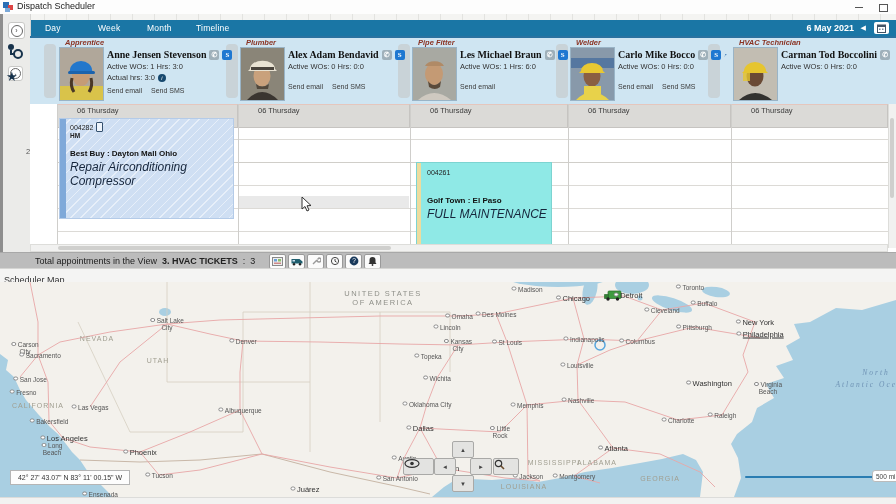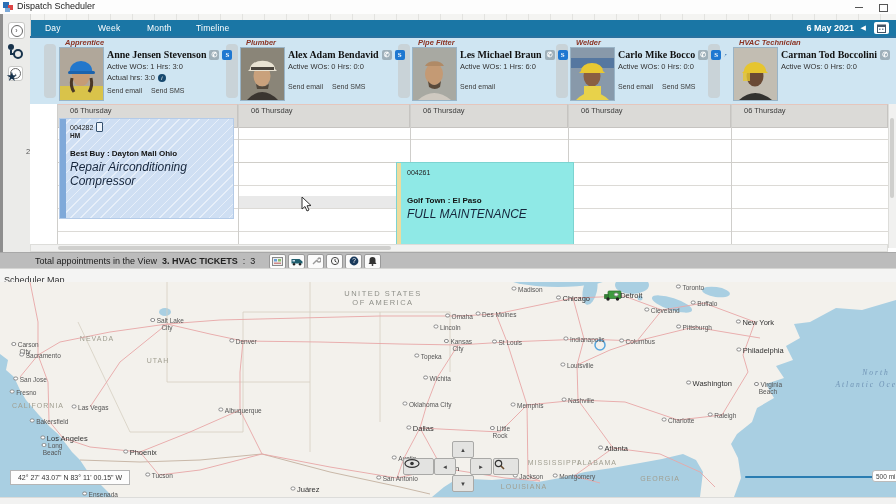--- a/index.html
+++ b/index.html
@@ -51,33 +51,33 @@
   .ic-gray{background:#9fb0ba;} .ic-s{background:#1f78d1;font-weight:bold;}
   .cstat{font-size:7.5px;color:#333;margin-top:2px;display:flex;align-items:center;gap:3px;}
   .info-dot{width:8px;height:8px;border-radius:50%;background:#16486e;color:#fff;font-size:5.5px;
             display:inline-flex;align-items:center;justify-content:center;font-style:italic;}
   .clinks{font-size:7px;color:#3a3a3a;margin-top:5px;display:flex;gap:9px;}
   .clinks span{cursor:default;}
 
   
   .grid-bg{left:30px;top:104px;width:858px;height:144px;background:#fff;}
   .colhead{position:absolute;top:104px;height:24px;background:#dbdad7;border:1px solid #c6c4c1;
-           border-top:1px solid #e5c6bd;font-size:7.5px;color:#3c3c3c;padding:1px 0 0 12px;box-sizing:border-box;}
+           border-top:1px solid #e5c6bd;font-size:7.5px;color:#3c3c3c;padding:1px 0 0 19px;box-sizing:border-box;}
   .hline{position:absolute;left:57px;width:831px;height:0;border-top:1px solid #dcdad6;}
   .vline{position:absolute;top:104px;height:144px;width:0;border-left:1px solid #cfcecb;}
   .grid-bottom{left:30px;top:248px;width:858px;border-top:1px solid #b9b7b4;}
   .time-label{left:20px;top:147px;width:34px;text-align:right;font-size:7.5px;color:#555;}
   .hover-cell{left:239px;top:196px;width:170px;height:12px;background:#e9e9e9;}
 
   
   .appt{position:absolute;box-sizing:border-box;}
   .appt1{left:59px;top:118px;width:175px;height:101px;background:#cfdff3;border:1px solid #b4cbe8;
    background-image:repeating-linear-gradient(135deg,rgba(255,255,255,.5) 0 1px,transparent 1px 7px);}
   .appt1 .bar{position:absolute;left:0;top:0;width:6px;height:100%;background:#7fa9d9;}
-  .appt2{left:396px;top:162px;width:178px;height:89px;background:#8fe9e6;border:1px solid #7cd4d1;}
+  .appt2{left:416px;top:162px;width:136px;height:89px;background:#8fe9e6;border:1px solid #7cd4d1;}
   .appt2 .bar{position:absolute;left:0;top:0;width:4px;height:100%;background:#eedc9e;}
   .a-id{position:absolute;left:10px;font-size:7px;color:#222;display:flex;gap:3px;align-items:center;}
   .phone-ic{width:5px;height:8px;border:1px solid #34506e;border-radius:1px;background:#eef4fb;display:inline-block;}
   .a-code{position:absolute;left:10px;font-size:6.5px;font-weight:bold;color:#222;}
   .a-cust{position:absolute;left:10px;font-size:8px;font-weight:bold;color:#111;}
   .a-task{position:absolute;left:10px;font-size:12px;font-style:italic;color:#16263c;}
 
   
   .cursor{left:301px;top:196px;width:12px;height:18px;pointer-events:none;}
 
@@ -508,21 +508,21 @@
         <span class="mlabel m-state" style="left: 524px; top: 204px;">LOUISIANA</span>
         <span class="mlabel m-state" style="left: 660px; top: 196px;">GEORGIA</span>
         <span class="mlabel m-city" style="left: 527px; top: 7px;">Madison</span>
         <span class="mlabel m-city m-big" style="left: 573px; top: 16px;">Chicago</span>
         <span class="mlabel m-city m-big" style="left: 628px; top: 13px;">Detroit</span>
         <span class="mlabel m-city" style="left: 662px; top: 28px;">Cleveland</span>
         <span class="mlabel m-city" style="left: 690px; top: 5px;">Toronto</span>
         <span class="mlabel m-city" style="left: 704px; top: 21px;">Buffalo</span>
         <span class="mlabel m-city" style="left: 694px; top: 45px;">Pittsburgh</span>
         <span class="mlabel m-city m-big" style="left: 755px; top: 40px;">New York</span>
-        <span class="mlabel m-city m-big" style="left: 760px; top: 68px;">Philadelphia</span>
+        <span class="mlabel m-city m-big" style="left: 760px; top: 52px; text-decoration: underline;">Philadelphia</span>
         <span class="mlabel m-city m-big" style="left: 709px; top: 73px; margin-top: 28px;">Washington</span>
         <span class="mlabel m-city" style="left: 768px; top: 106px;">Virginia
 Beach</span>
         <span class="mlabel m-city" style="left: 459px; top: 34px;">Omaha</span>
         <span class="mlabel m-city" style="left: 447px; top: 45px;">Lincoln</span>
         <span class="mlabel m-city" style="left: 496px; top: 32px;">Des Moines</span>
         <span class="mlabel m-city" style="left: 167px; top: 42px;">Salt Lake
 City</span>
         <span class="mlabel m-city" style="left: 243px; top: 59px;">Denver</span>
         <span class="mlabel m-city" style="left: 458px; top: 63px;">Kansas

